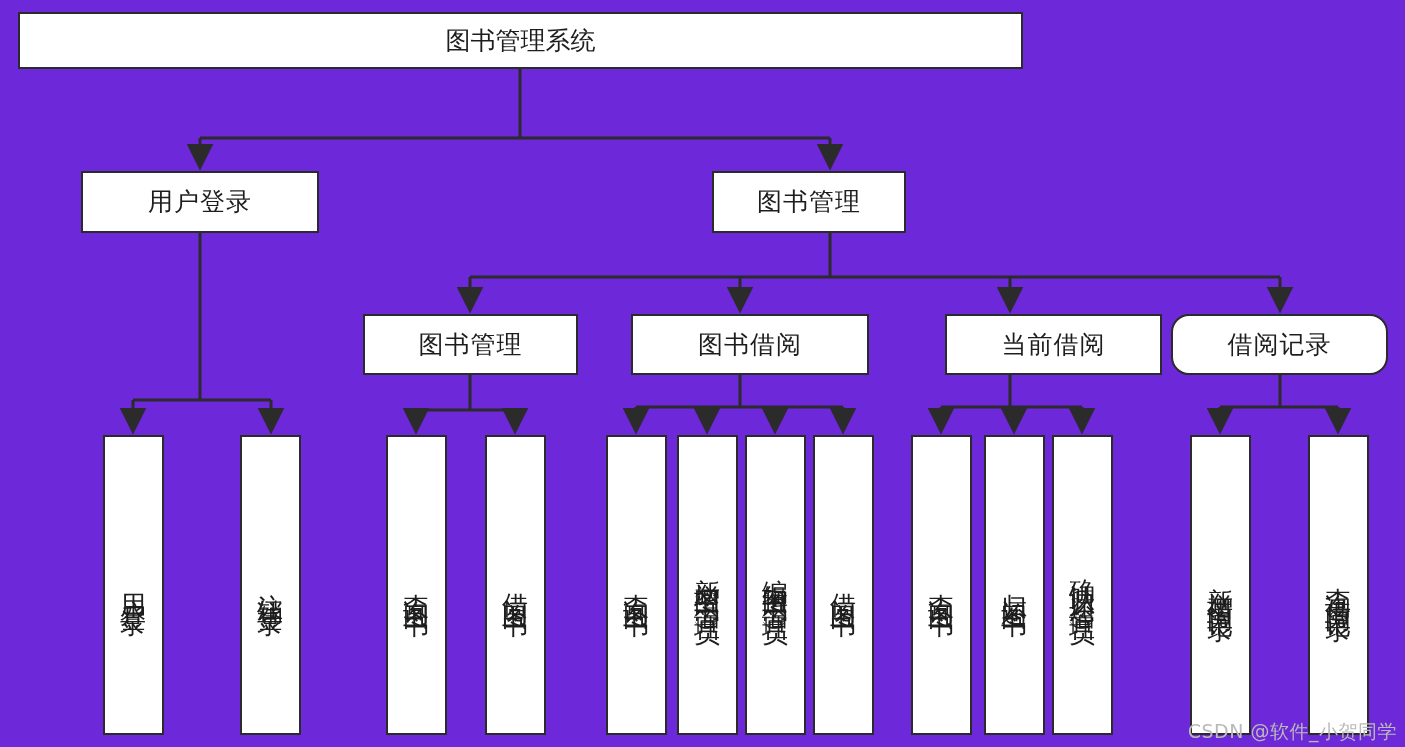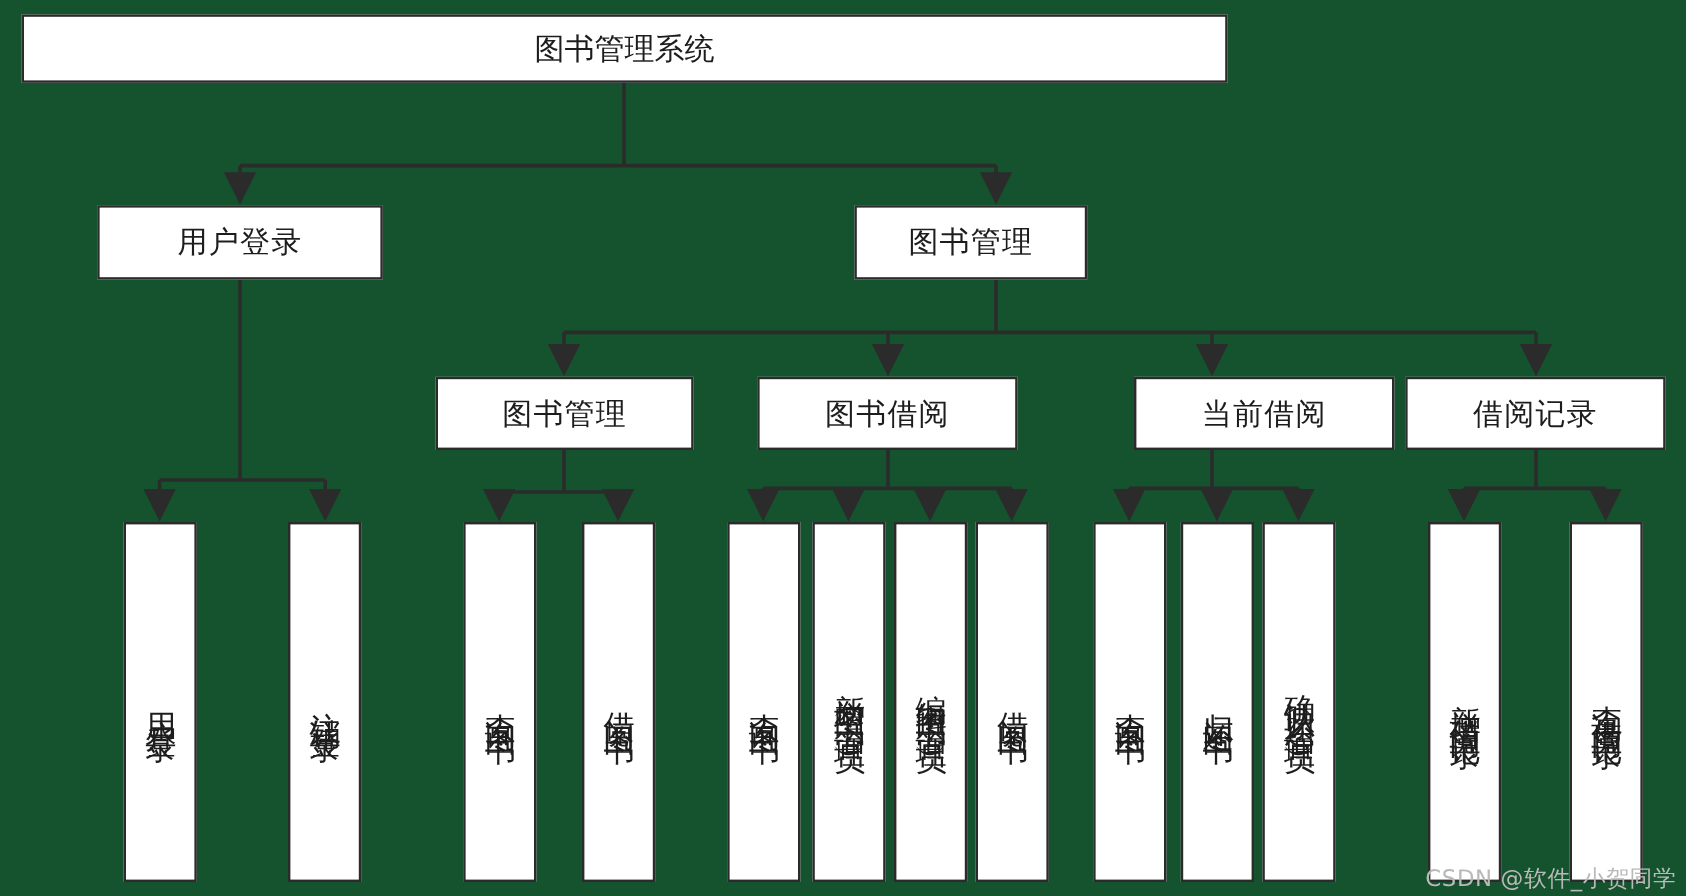--- a/index.html
+++ b/index.html
@@ -8,21 +8,21 @@
     padding: 0;
     background: #ffffff;
   }
   body {
     font-family: "DejaVu Sans", "Liberation Sans", sans-serif;
   }
   #diagram-canvas {
     position: relative;
     width: 1405px;
     height: 747px;
-    background: #14532d;
+    background: #6d28d9;
     overflow: hidden;
   }
   #edge-layer {
     position: absolute;
     left: 0;
     top: 0;
     width: 1405px;
     height: 747px;
     pointer-events: none;
   }
@@ -136,27 +136,27 @@
   <div class="node node-h" style="left:81px; top:171px; width:238px; height:62px;">
     <span>用户登录</span>
   </div>
   <div class="node node-h" style="left:712px; top:171px; width:194px; height:62px;">
     <span>图书管理</span>
   </div>
 
   <div class="node node-h" style="left:363px; top:314px; width:215px; height:61px;">
     <span>图书管理</span>
   </div>
-  <div class="node node-h" style="left:631px; top:314px; width:217px; height:61px;align-items:center;">
+  <div class="node node-h" style="left:631px; top:314px; width:238px; height:61px;align-items:center;">
     <span>图书借阅</span>
   </div>
   <div class="node node-h" style="left:901px; top:314px; width:217px; height:61px;margin-left:44px;">
     <span>当前借阅</span>
   </div>
-  <div class="node node-h" style="left:1171px; top:314px; width:217px; height:61px;">
+  <div class="node node-h" style="left:1171px; top:314px; width:217px; height:61px;border-radius:18px;">
     <span>借阅记录</span>
   </div>
 
   <div class="node node-v" style="left:103px; top:435px; width:61px; height:300px;">
     <span class="vlabel">用户登录</span>
   </div>
   <div class="node node-v" style="left:240px; top:435px; width:61px; height:300px;">
     <span class="vlabel">注销登录</span>
   </div>
 

